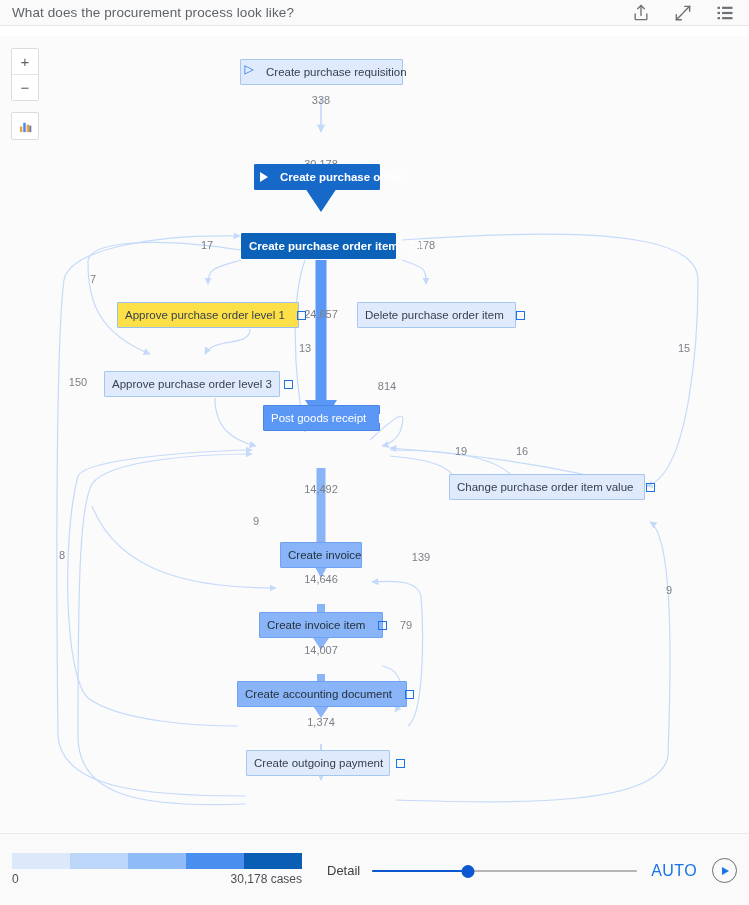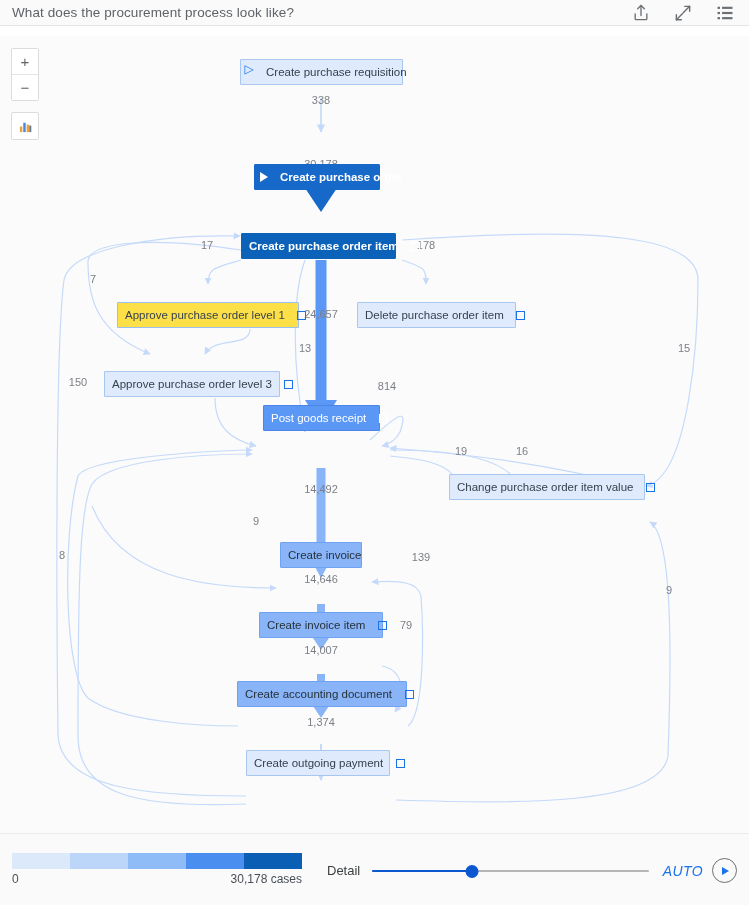--- a/index.html
+++ b/index.html
@@ -247,26 +247,25 @@
   }
   #slider-thumb {
     position: absolute;
     top: 1px;
     width: 13px; height: 13px;
     border-radius: 50%;
     background: #0b57d0;
     transform: translateX(-50%);
   }
   #auto-label {
-    font-size: 14px;
+    font-size: 16px;
     color: #1a73e8;
     letter-spacing: .4px;
-    margin-right: 9px;
-    cursor: pointer;
-    font-style: italic;
+    margin-right: 15px;
+    cursor: pointer;
   }
   #play-button {
     width: 23px; height: 23px;
     border: 1.4px solid #6b6f74;
     border-radius: 50%;
     display: flex;
     align-items: center;
     justify-content: center;
     cursor: pointer;
     flex: none;

